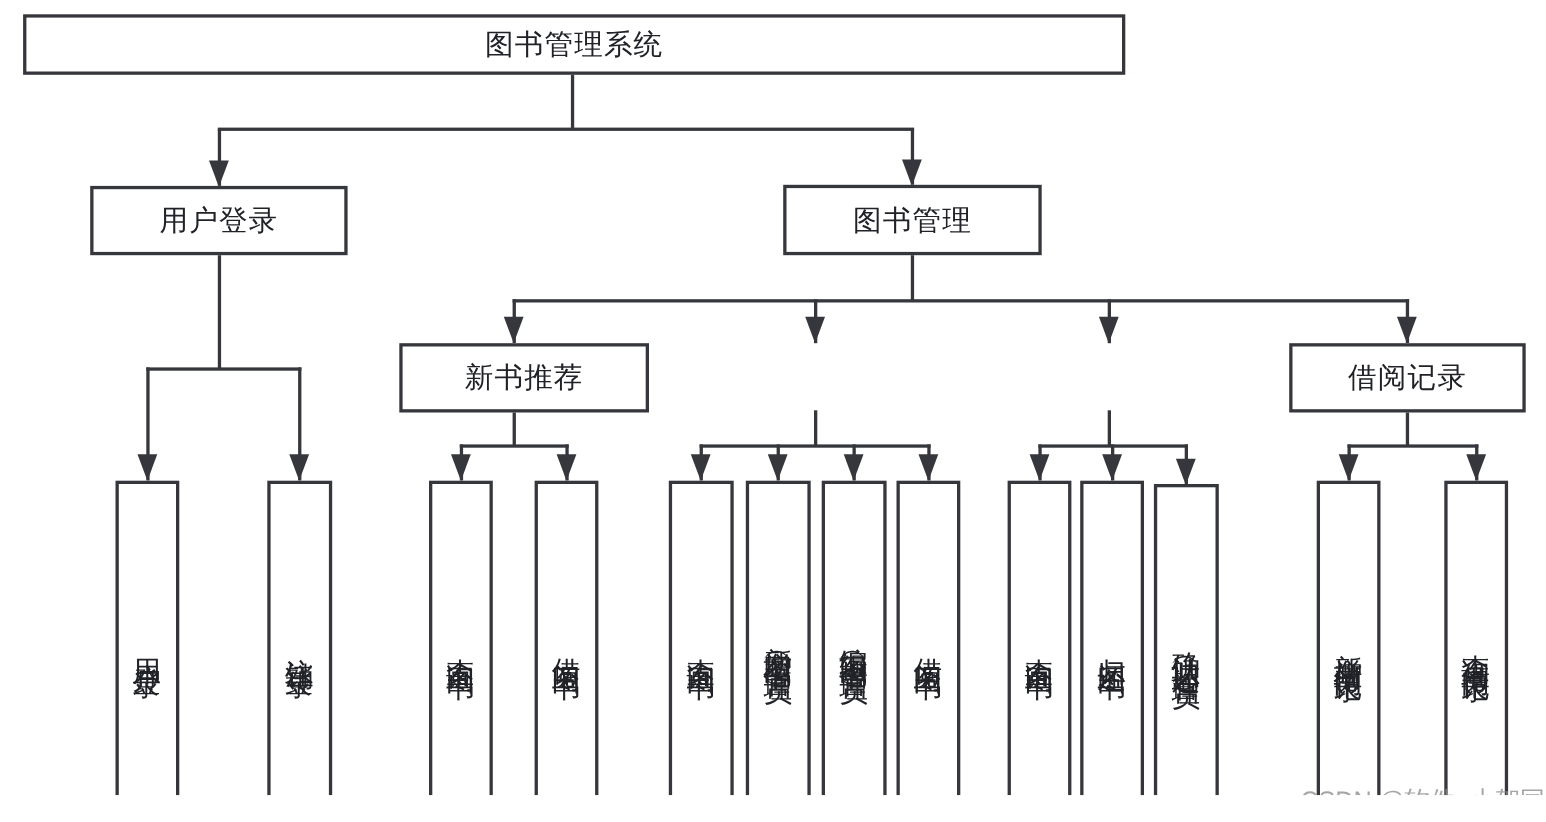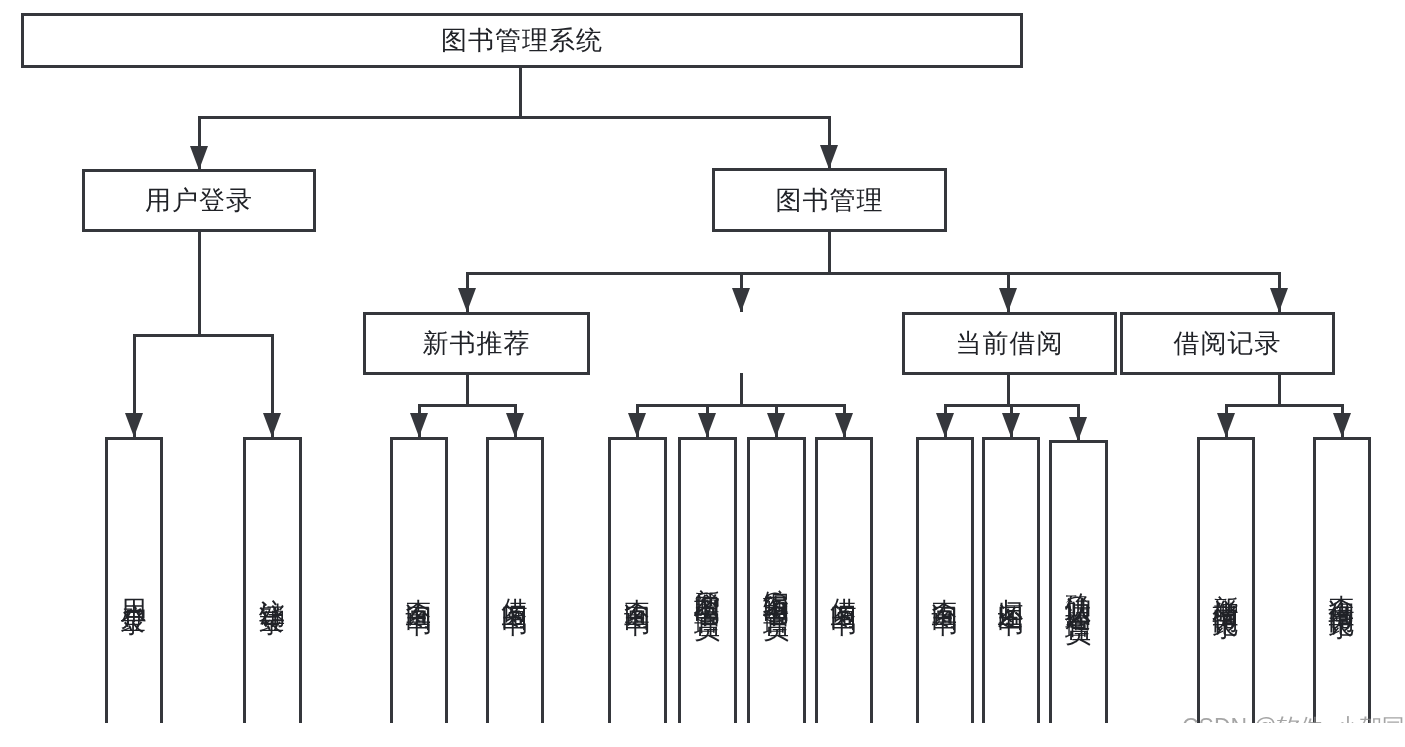--- a/index.html
+++ b/index.html
@@ -77,24 +77,21 @@
   <div class="box h" style="left:82px; top:169px; width:234px; height:63px;">
     <span>用户登录</span>
   </div>
   <div class="box h" style="left:363px; top:312px; width:227px; height:63px;">
     <span>新书推荐</span>
   </div>
 
   <div class="box h" style="left:712px; top:168px; width:235px; height:64px;">
     <span>图书管理</span>
   </div>
-  <div class="box h" style="left:902px; top:312px; width:215px; height:63px;">
-    <span>当前借阅</span>
-  </div>
-  <div class="box h" style="left:1120px; top:312px; width:215px; height:63px;">
+  <div class="box h" style="left:1172px; top:312px; width:215px; height:63px;">
     <span>借阅记录</span>
   </div>
 
   <div class="box v" style="left:105px; top:437px; width:58px; height:298px;">
     <span>用户登录</span>
   </div>
   <div class="box v" style="left:243px; top:437px; width:59px; height:298px;">
     <span>注销登录</span>
   </div>
 

